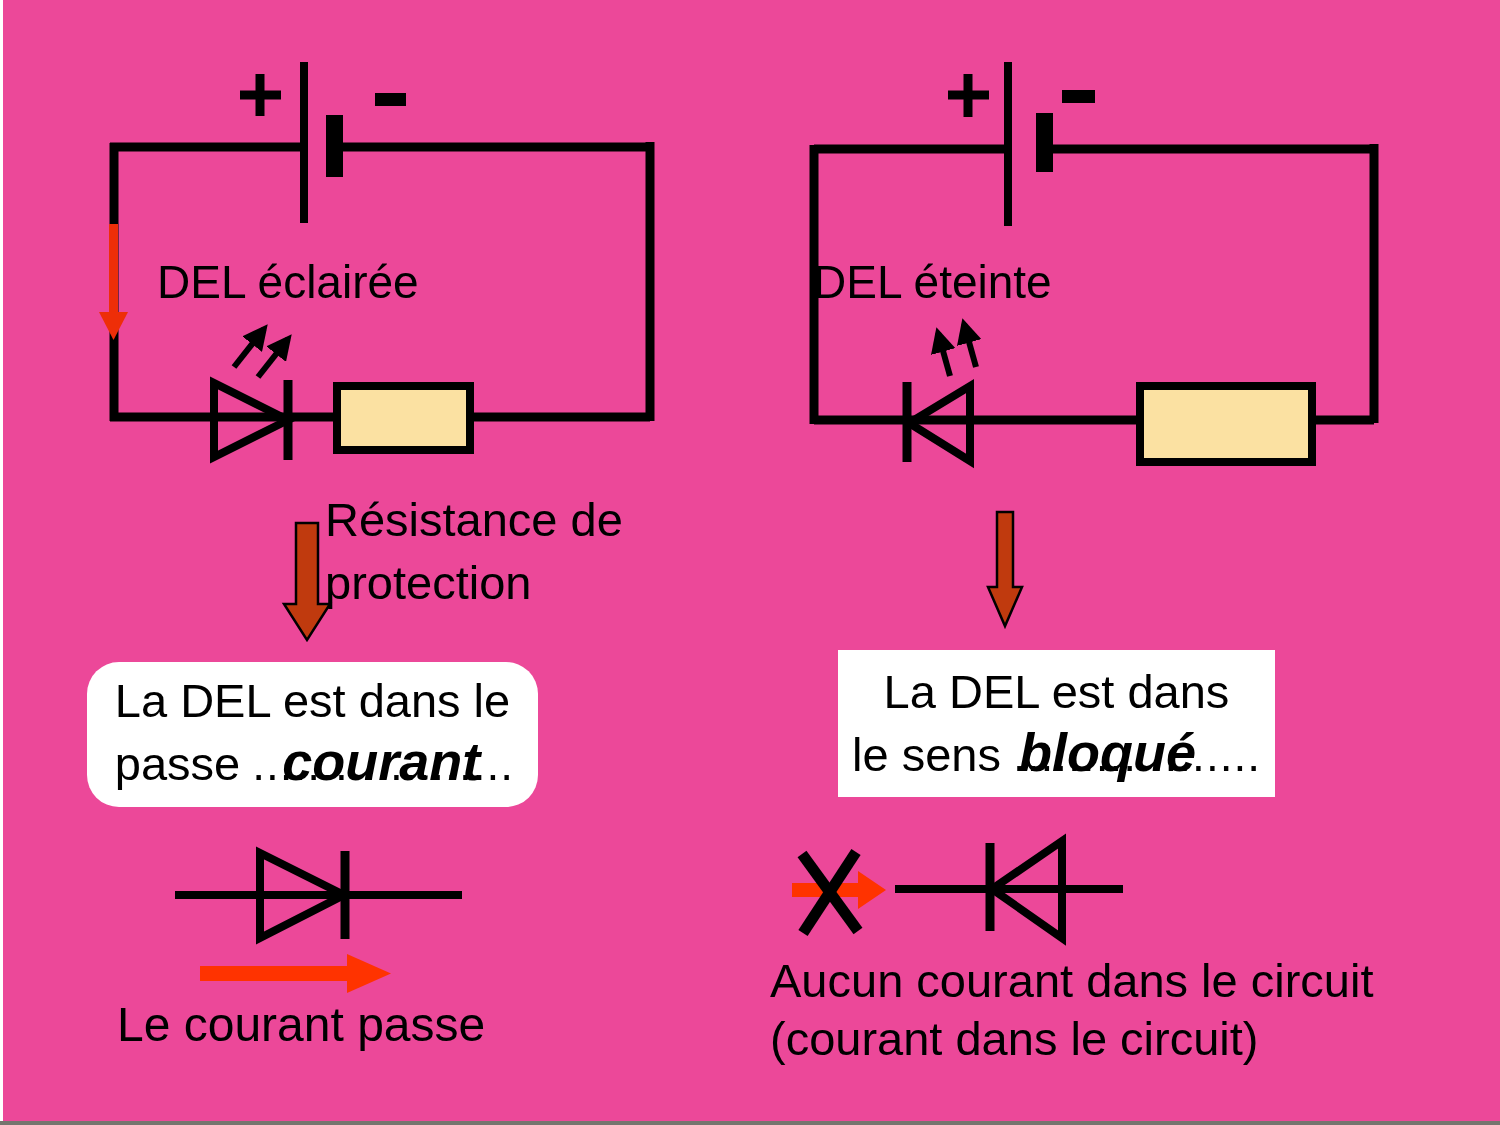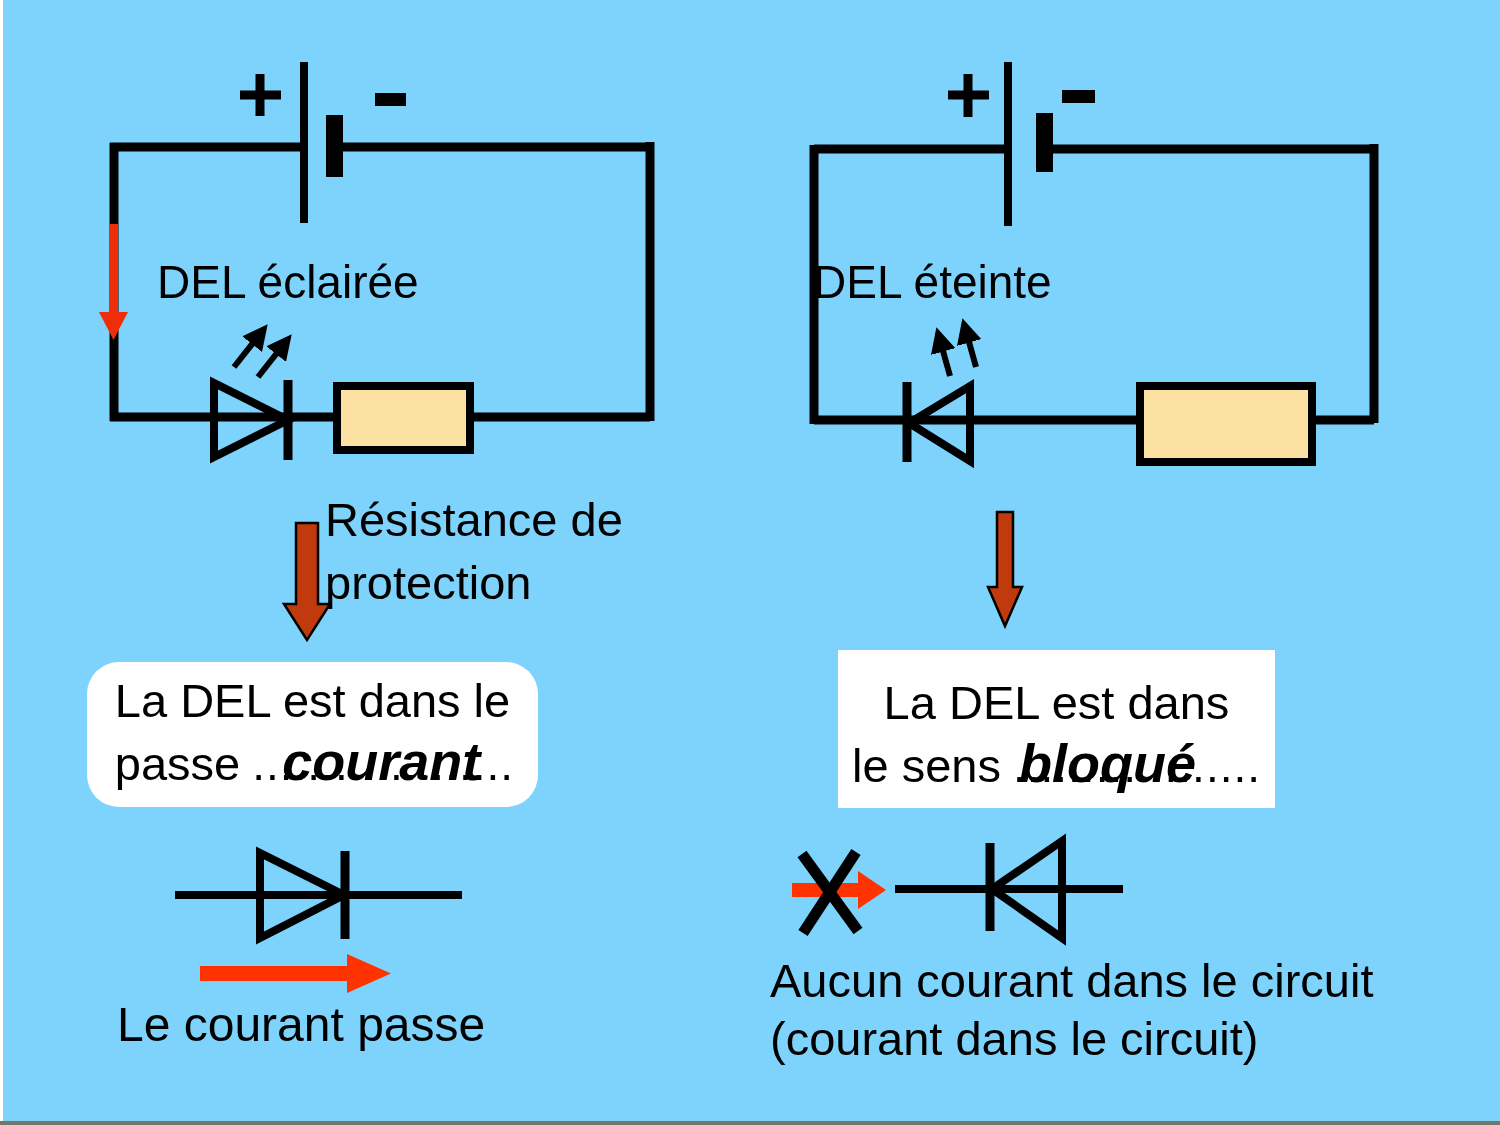--- a/index.html
+++ b/index.html
@@ -1,18 +1,18 @@
 <!DOCTYPE html>
 <html><head>
 <meta charset="utf-8">
 <style>
   html,body{margin:0;padding:0;background:#ffffff;}
   #stage{
     position:relative;width:1500px;height:1125px;overflow:hidden;
-    background:#7dd3fc;
+    background:#ec4899;
     font-family:"Liberation Sans", sans-serif;
     color:#000;
   }
   .txt{position:absolute;white-space:nowrap;color:#000;}
   .caption{font-size:46px;}
   .rescap{font-size:47px;line-height:63px;}
   .whitebox{
     position:absolute;background:#ffffff;text-align:center;
     font-size:47px;line-height:60px;
   }
@@ -141,21 +141,21 @@
     <div>La DEL est dans le</div>
     <div class="wb-line2">
       <span>passe</span>
       <span class="ans ansL">
         <span class="dots">....................</span>
         <span class="word">courant</span>
       </span>
     </div>
   </div>
 
-  <div class="whitebox" style="left:838px;top:650px;width:437px;height:135px;padding-top:23px;">
+  <div class="whitebox" style="left:838px;top:650px;width:437px;height:135px;padding-top:12px;">
     <div>La DEL est dans</div>
     <div class="wb-line2">
       <span>le sens</span>
       <span class="ans ansR">
         <span class="dots">....................</span>
         <span class="word" style="padding-left:6px;">bloqué</span>
       </span>
     </div>
   </div>
 

